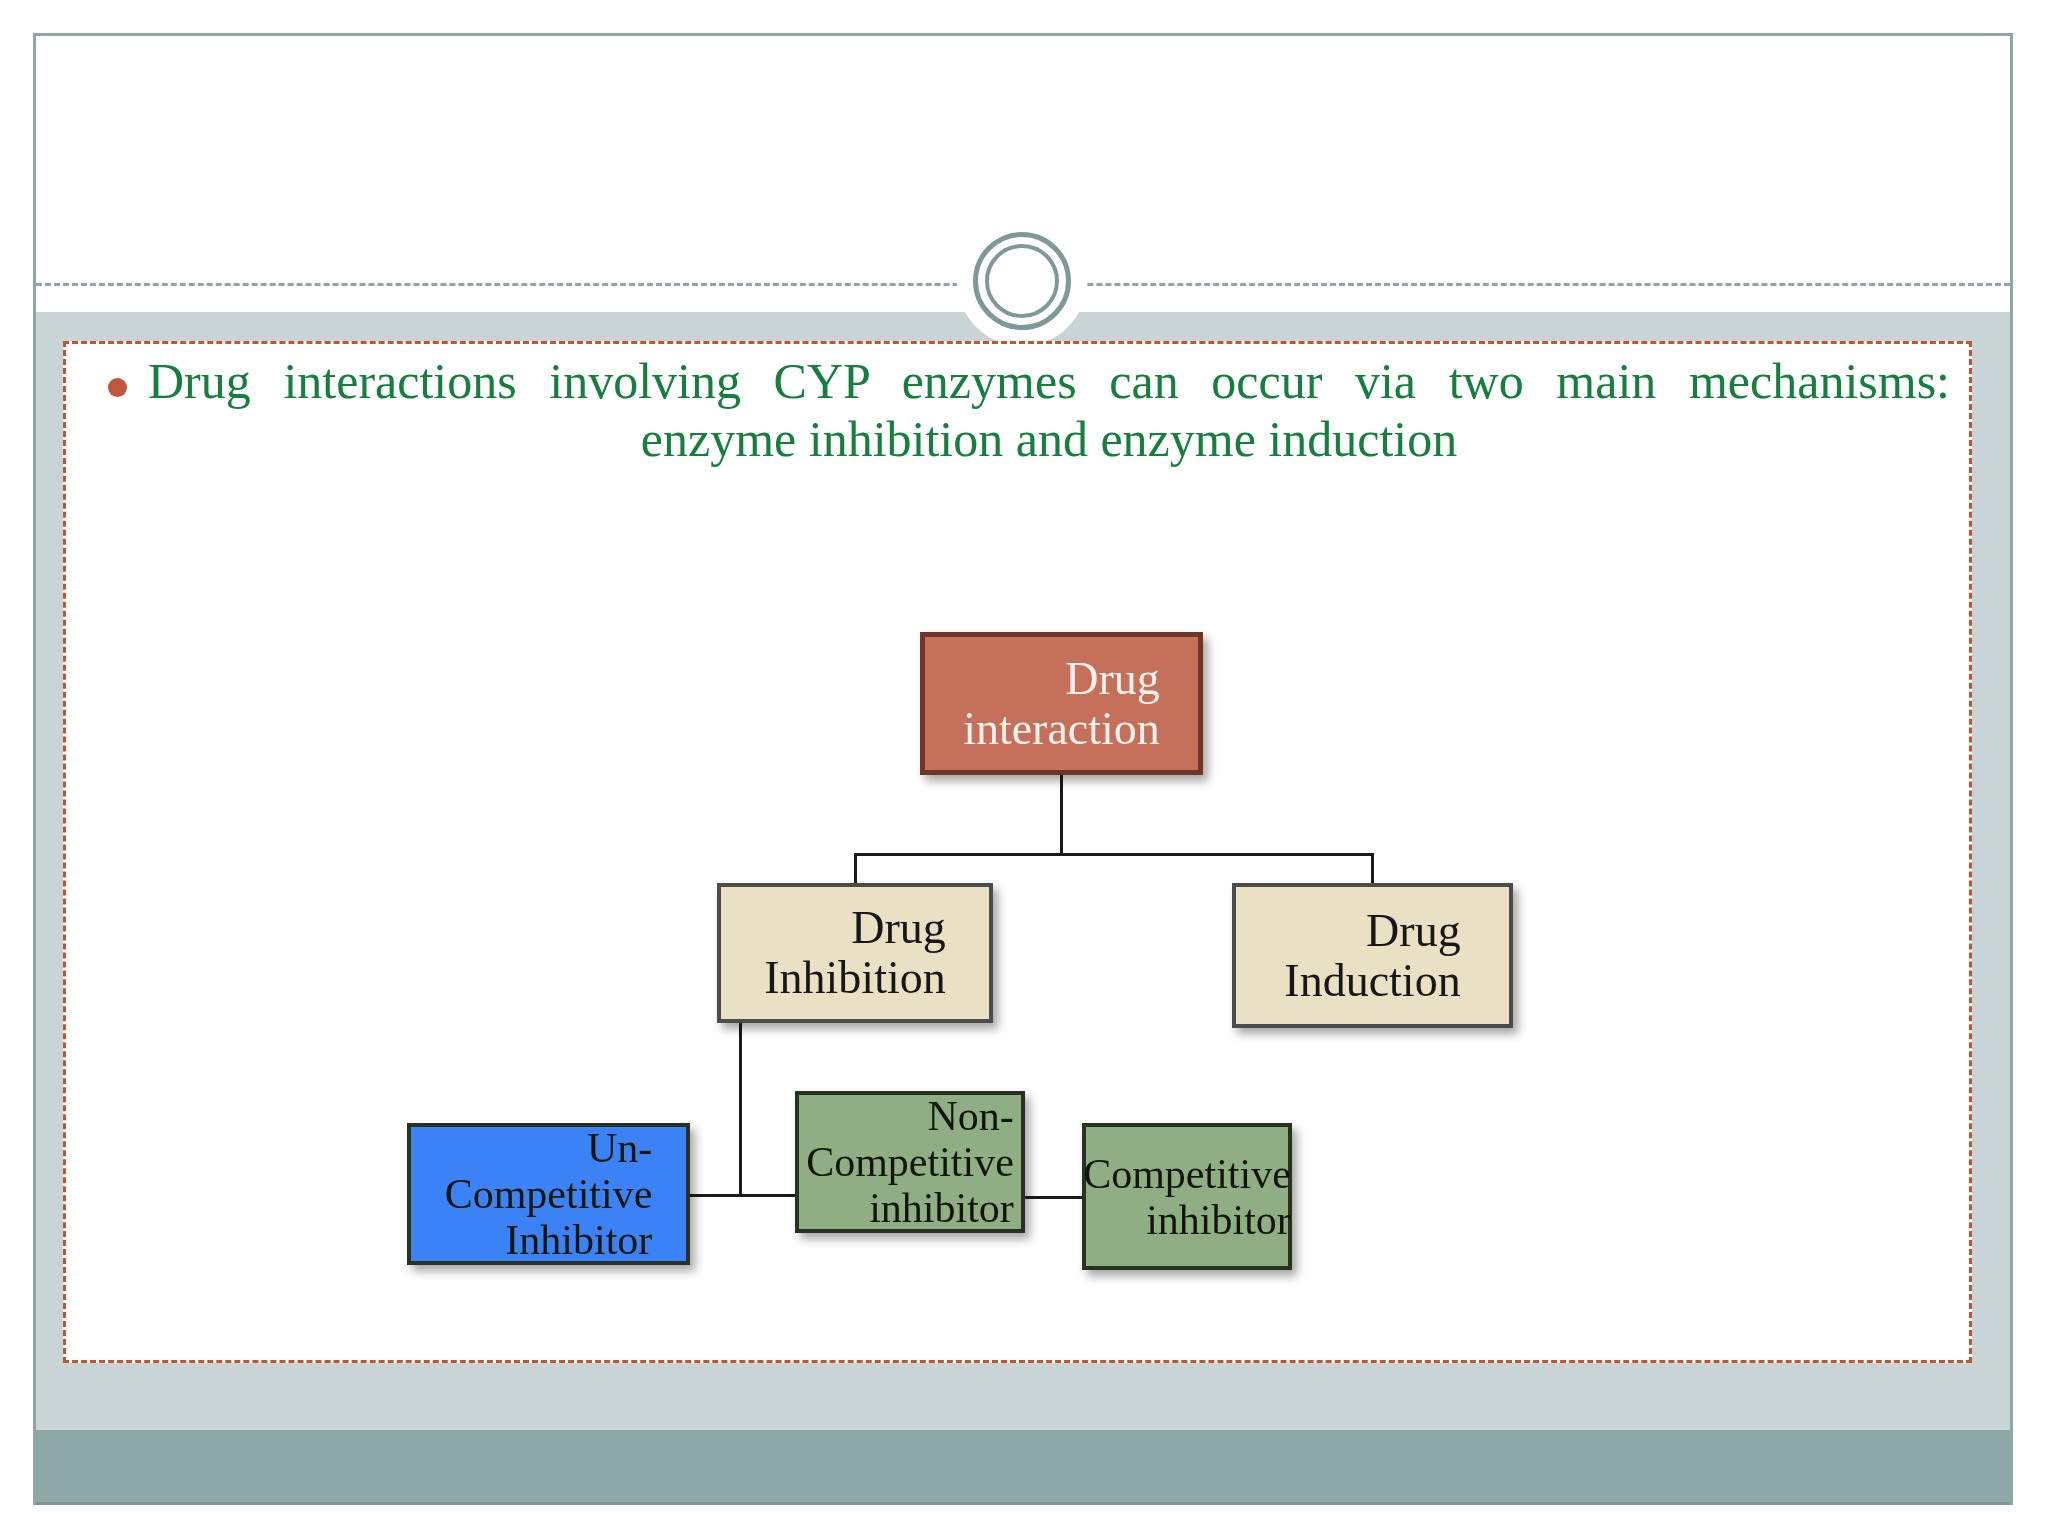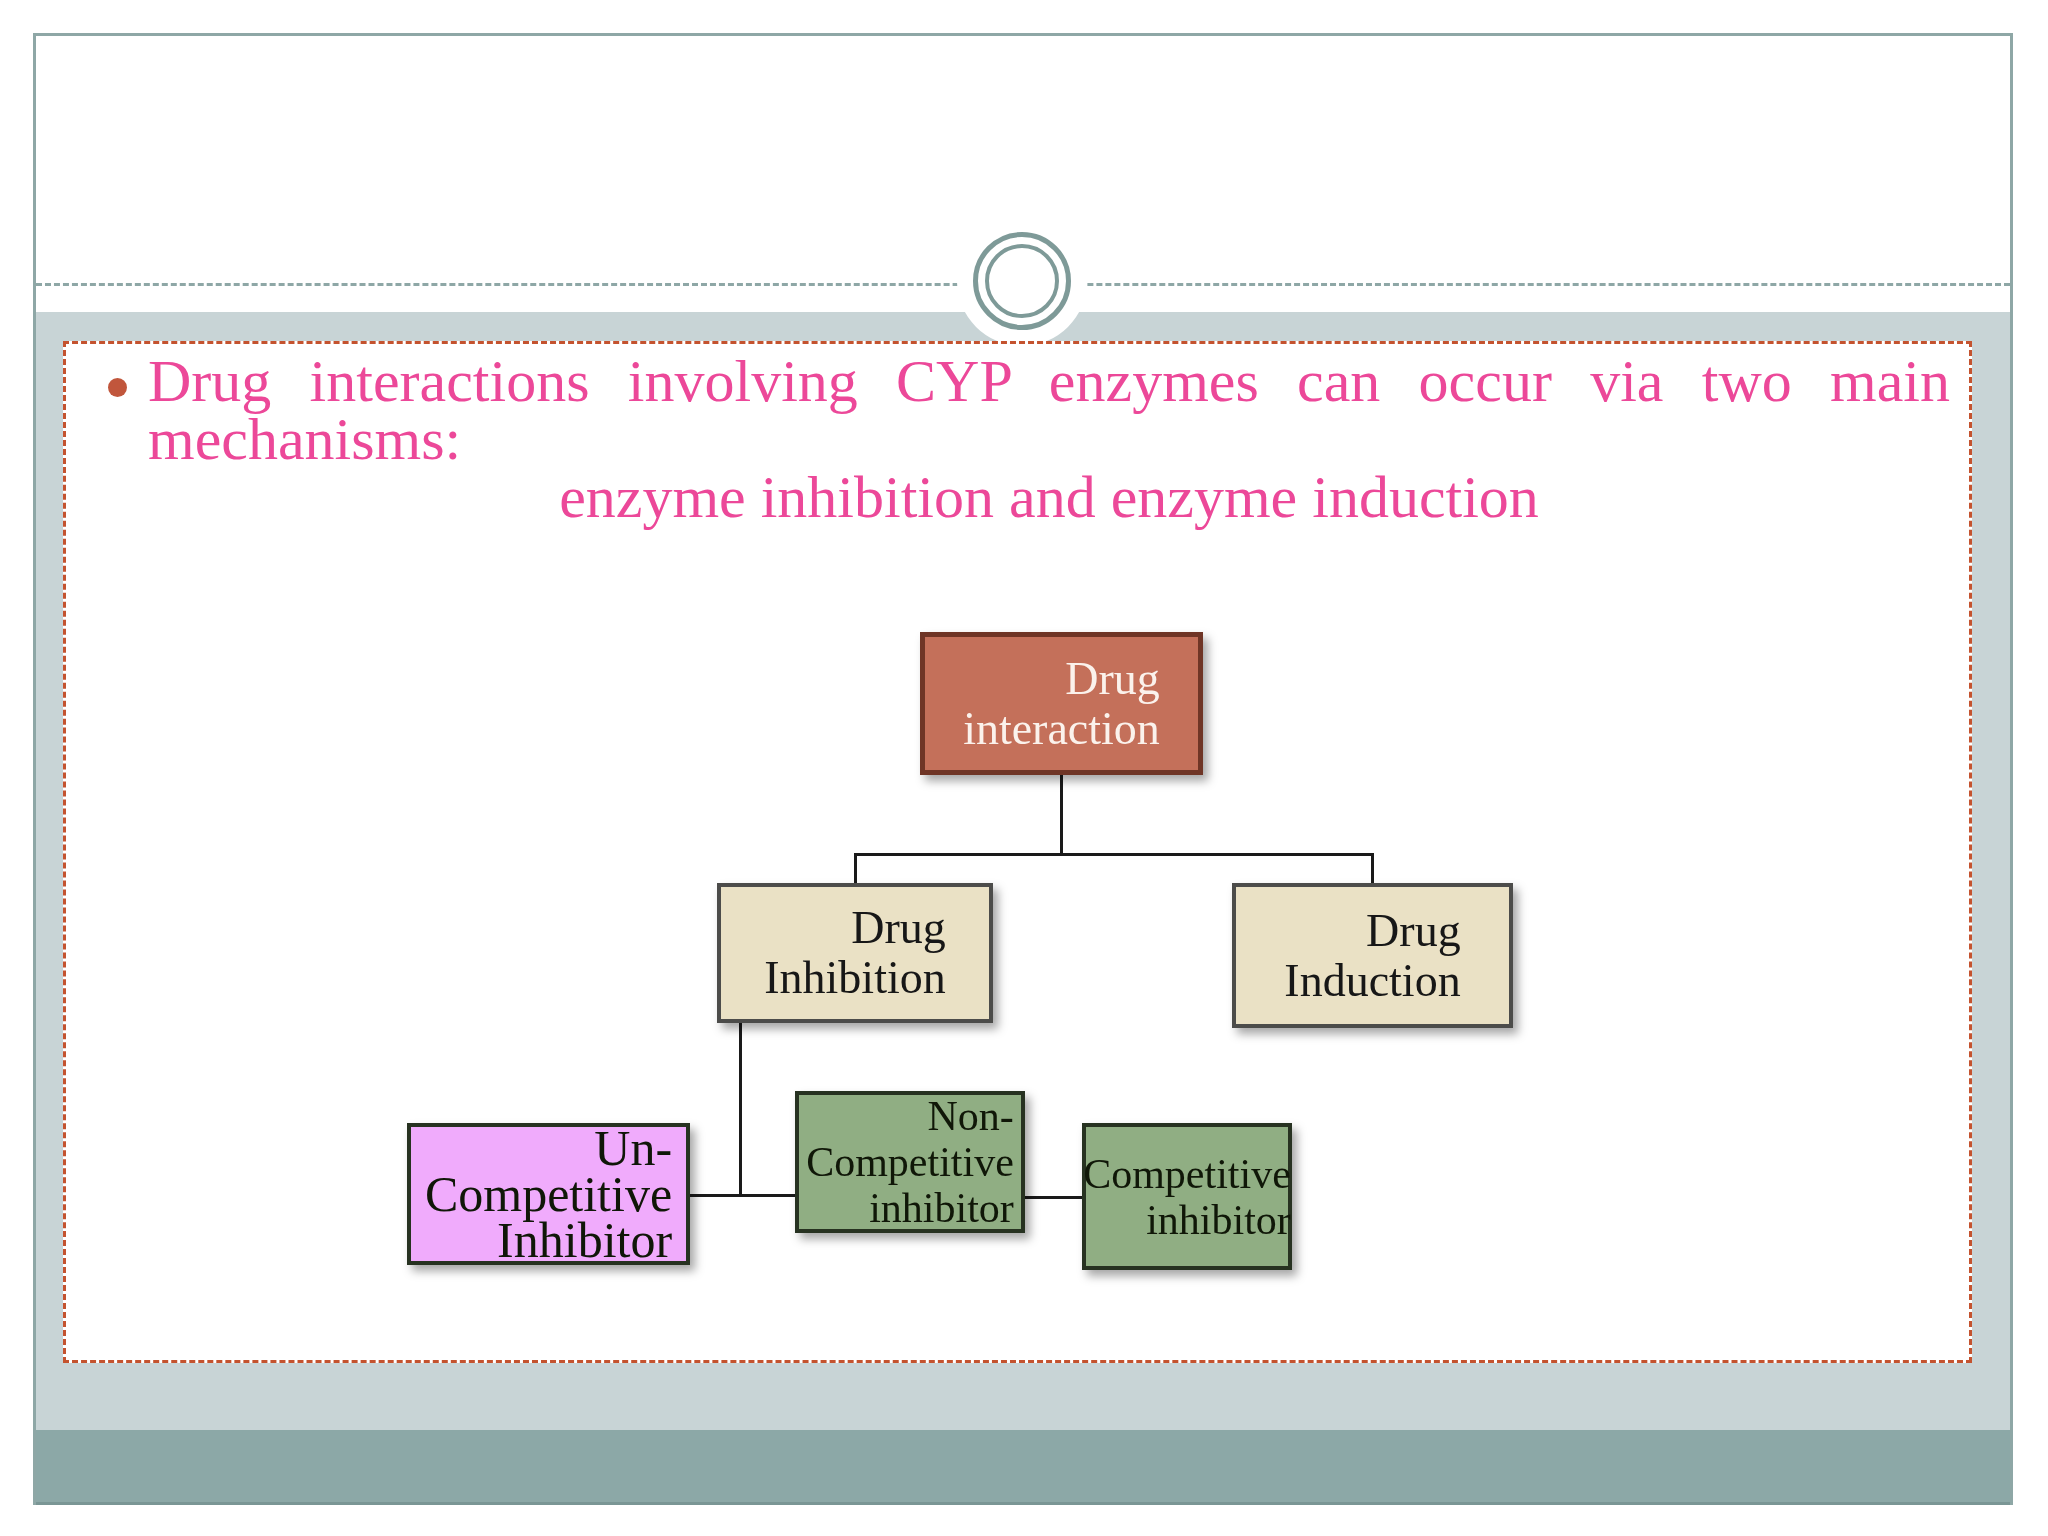--- a/index.html
+++ b/index.html
@@ -23,22 +23,22 @@
   
   .title-box{position:absolute;left:66px;top:50px;width:1906px;height:164px;background:#ffffff;
         border:4px dashed #161616;display:flex;align-items:center;justify-content:center;z-index:5;}
   .title-text{font-size:82px;font-weight:bold;color:#7d9999;letter-spacing:1px;white-space:nowrap;
         transform:scaleY(1.18);}
   
   .content-box{position:absolute;left:63px;top:341px;width:1903px;height:1016px;background:#ffffff;
         border:3px dashed #c4532f;z-index:6;}
   .bullet-dot{position:absolute;left:108px;top:378px;width:19px;height:19px;border-radius:50%;
         background:#c1563c;z-index:7;}
-  .bullet-para{position:absolute;left:148px;top:352px;width:1802px;font-size:60px;line-height:58px;
-        color:#ec4899;z-index:7;}
+  .bullet-para{position:absolute;left:148px;top:352px;width:1802px;font-size:50px;line-height:58px;
+        color:#15803d;z-index:7;}
   .l1{text-align:justify;text-align-last:justify;}
   .l2{text-align:center;}
   
   .edge{position:absolute;background:#1a1a1a;z-index:7;}
   .e1{left:1060px;top:775px;width:3px;height:80px;}
   .e2{left:854px;top:853px;width:520px;height:3px;}
   .e3{left:854px;top:853px;width:3px;height:33px;}
   .e4{left:1371px;top:853px;width:3px;height:33px;}
   .e5{left:739px;top:1023px;width:3px;height:174px;}
   .e6{left:690px;top:1194px;width:105px;height:3px;}
@@ -46,22 +46,22 @@
   
   .node{position:absolute;display:flex;align-items:center;justify-content:center;text-align:right;
         white-space:pre-line;box-sizing:border-box;z-index:8;
         box-shadow:5px 6px 9px rgba(0,0,0,0.35);}
   .n-root{left:920px;top:632px;width:283px;height:143px;background:#c4705a;border:5px solid #6f3526;
         color:#fbf2ec;font-size:46px;line-height:50px;}
   .n-inh{left:717px;top:883px;width:276px;height:140px;background:#eae1c5;border:4px solid #4c4c4a;
         color:#171717;font-size:46px;line-height:50px;}
   .n-ind{left:1232px;top:883px;width:281px;height:145px;background:#eae1c5;border:4px solid #4c4c4a;
         color:#171717;font-size:46px;line-height:50px;}
-  .n-unc{left:407px;top:1123px;width:283px;height:142px;background:#f0abfc;border:4px solid #273221;
-        color:#101708;font-size:50px;line-height:46px;}
+  .n-unc{left:407px;top:1123px;width:283px;height:142px;background:#3b82f6;border:4px solid #273221;
+        color:#101708;font-size:42px;line-height:46px;}
   .n-non{left:795px;top:1091px;width:230px;height:142px;background:#90ae83;border:4px solid #273221;
         color:#101708;font-size:42px;line-height:46px;}
   .n-com{left:1082px;top:1123px;width:210px;height:147px;background:#90ae83;border:4px solid #273221;
         color:#101708;font-size:42px;line-height:46px;}
 </style>
 </head>
 <body>
 
 <div class="page">
 

